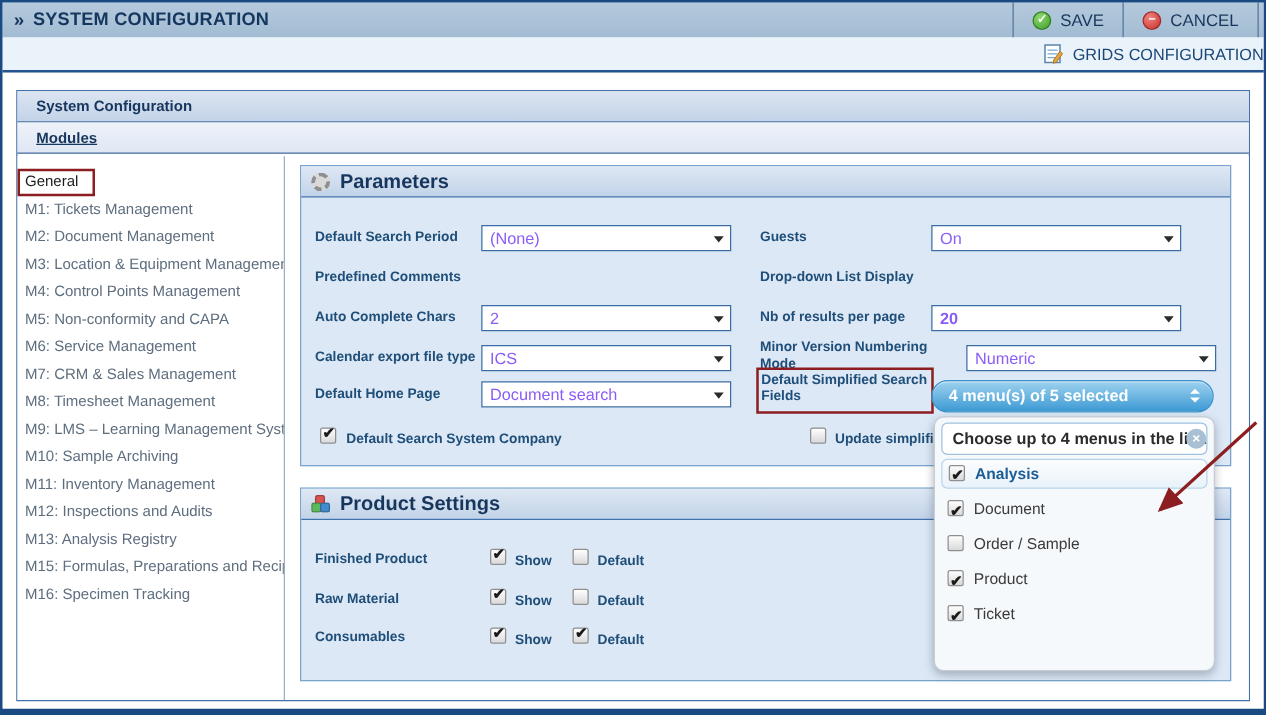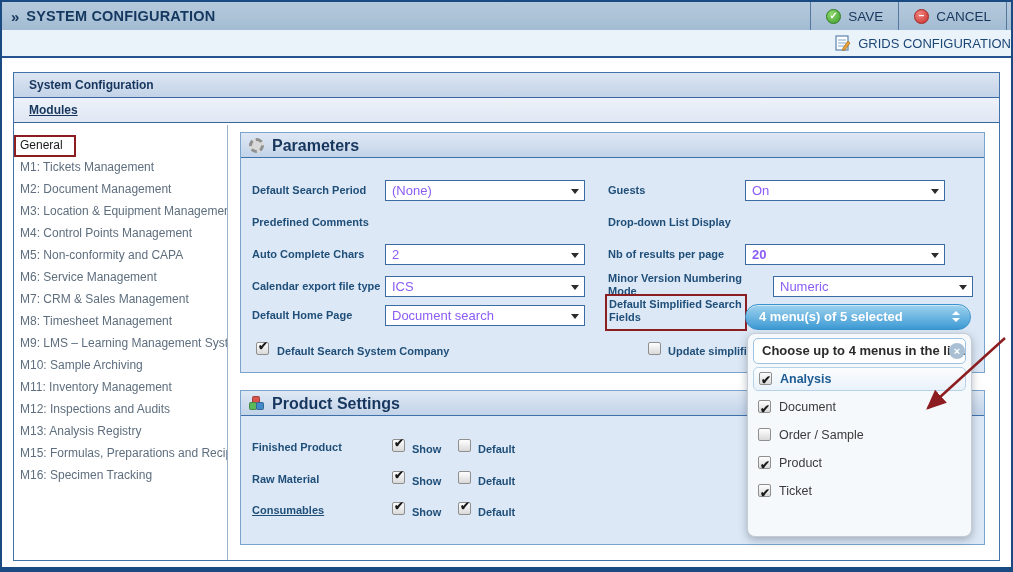--- a/index.html
+++ b/index.html
@@ -251,21 +251,21 @@
           <span class="cb-label" style="left:237px; top:52px;">Default</span>
 
           <div class="flabel" style="left:11px; top:82px; width:140px;">Raw Material</div>
           <span class="cb checked" style="left:151px; top:80px;">
               <span class="tick">✔</span>
             </span>
           <span class="cb-label" style="left:171px; top:84px;">Show</span>
           <span class="cb" style="left:217px; top:80px;"></span>
           <span class="cb-label" style="left:237px; top:84px;">Default</span>
 
-          <div class="flabel" style="left:11px; top:113px; width:140px;text-decoration:underline;">Consumables</div>
+          <div class="flabel" style="left:11px; top:113px; width:140px;">Consumables</div>
           <span class="cb checked" style="left:151px; top:111px;">
               <span class="tick">✔</span>
             </span>
           <span class="cb-label" style="left:171px; top:115px;">Show</span>
           <span class="cb checked" style="left:217px; top:111px;">
               <span class="tick">✔</span>
             </span>
           <span class="cb-label" style="left:237px; top:115px;">Default</span>
         </div>
 

